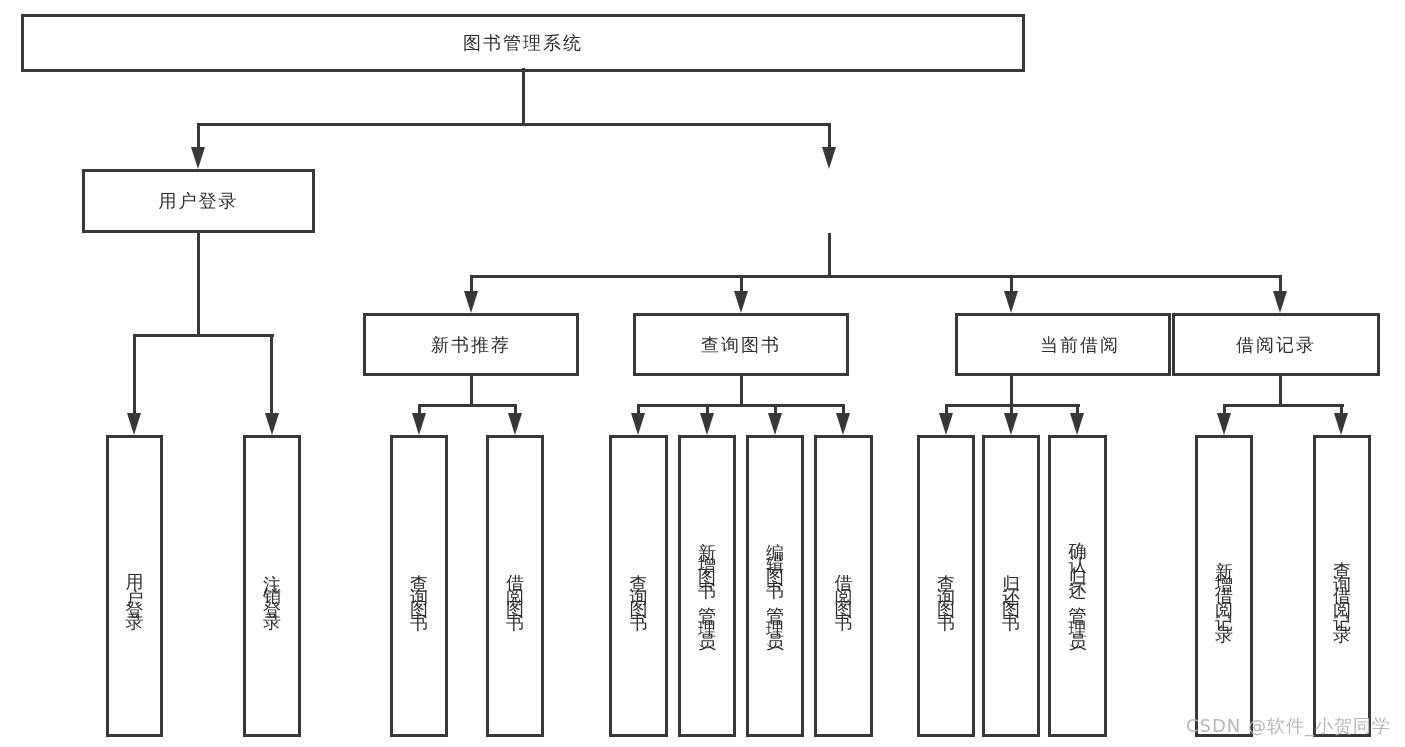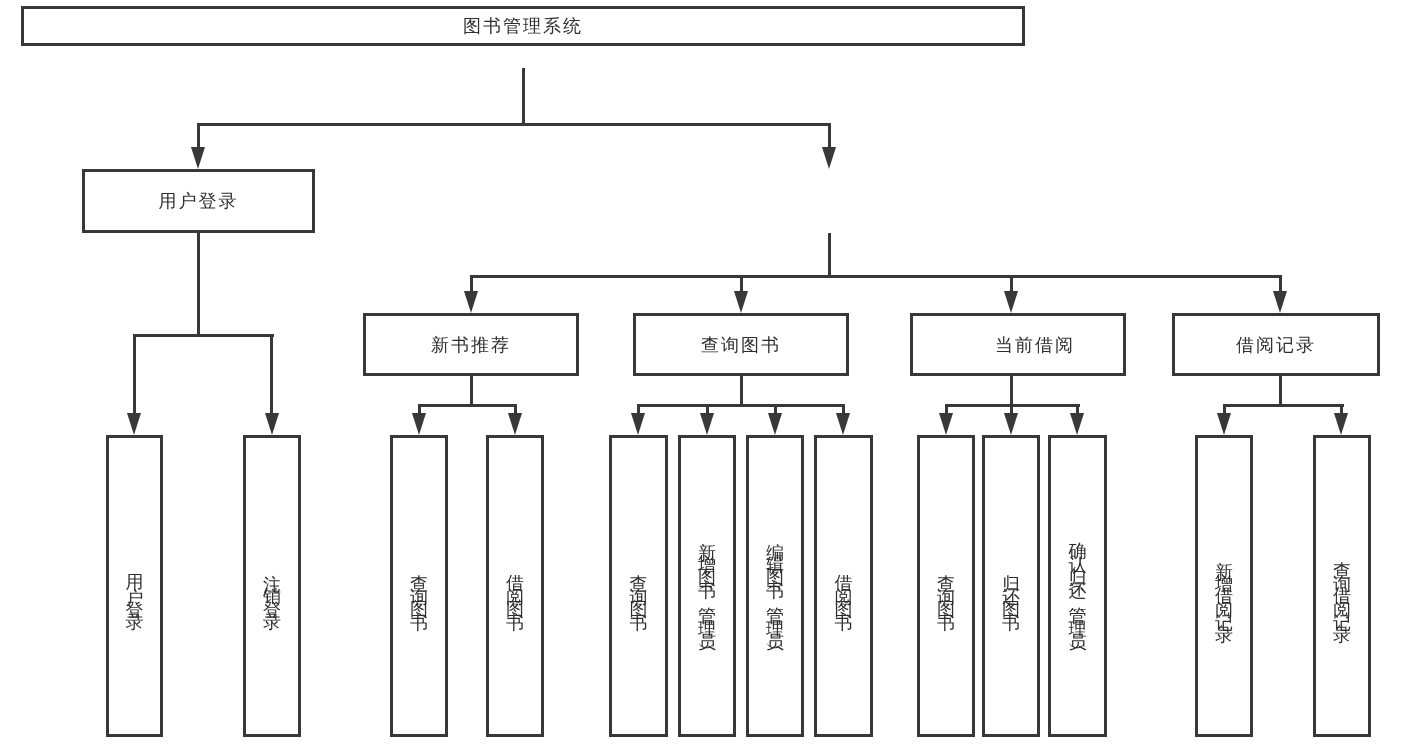--- a/index.html
+++ b/index.html
@@ -58,21 +58,21 @@
     letter-spacing: 1px;
     color: #b8b8b8;
     white-space: nowrap;
   }
 </style>
 </head>
 <body>
 
 <div class="canvas">
 
-  <div class="hbox" style="left:21px; top:6px; width:1004px; height:40px;">
+  <div class="hbox" style="left:21px; top:14px; width:1004px; height:58px;">
     <span>图书管理系统</span>
   </div>
 
   <div class="ln" style="left:522px; top:68px; width:3px; height:58px;"></div>
   <div class="ln" style="left:197px; top:123px; width:634px; height:3px;"></div>
   <div class="ln" style="left:197px; top:123px; width:3px; height:26px;"></div>
   <div class="ah" style="left:191px; top:147px;"></div>
   <div class="ln" style="left:828px; top:123px; width:3px; height:26px;"></div>
   <div class="ah" style="left:822px; top:147px;"></div>
 
@@ -97,21 +97,21 @@
   <div class="ah" style="left:1004px; top:291px;"></div>
   <div class="ln" style="left:1279px; top:275px; width:3px; height:18px;"></div>
   <div class="ah" style="left:1273px; top:291px;"></div>
 
   <div class="hbox" style="left:363px; top:313px; width:216px; height:63px;">
     <span>新书推荐</span>
   </div>
   <div class="hbox" style="left:633px; top:313px; width:216px; height:63px;">
     <span>查询图书</span>
   </div>
-  <div class="hbox" style="left:910px; top:313px; width:216px; height:63px;padding-left:34px;">
+  <div class="hbox" style="left:955px; top:313px; width:216px; height:63px;padding-left:34px;">
     <span>当前借阅</span>
   </div>
   <div class="hbox" style="left:1172px; top:313px; width:208px; height:63px;">
     <span>借阅记录</span>
   </div>
 
   <div class="ln" style="left:470px; top:376px; width:3px; height:31px;"></div>
   <div class="ln" style="left:418px; top:404px; width:99px; height:3px;"></div>
   <div class="ln" style="left:418px; top:404px; width:3px; height:11px;"></div>
   <div class="ah" style="left:412px; top:413px;"></div>
@@ -182,14 +182,15 @@
     <span class="vtext">确认归还（管理员）</span>
   </div>
 
   <div class="vbox" style="left:1195px; width:58px;">
     <span class="vtext">新增借阅记录</span>
   </div>
   <div class="vbox" style="left:1313px; width:58px;">
     <span class="vtext">查询借阅记录</span>
   </div>
 
+  <div class="watermark">CSDN @软件_小贺同学</div>
 
 </div>
 
 </body></html>

